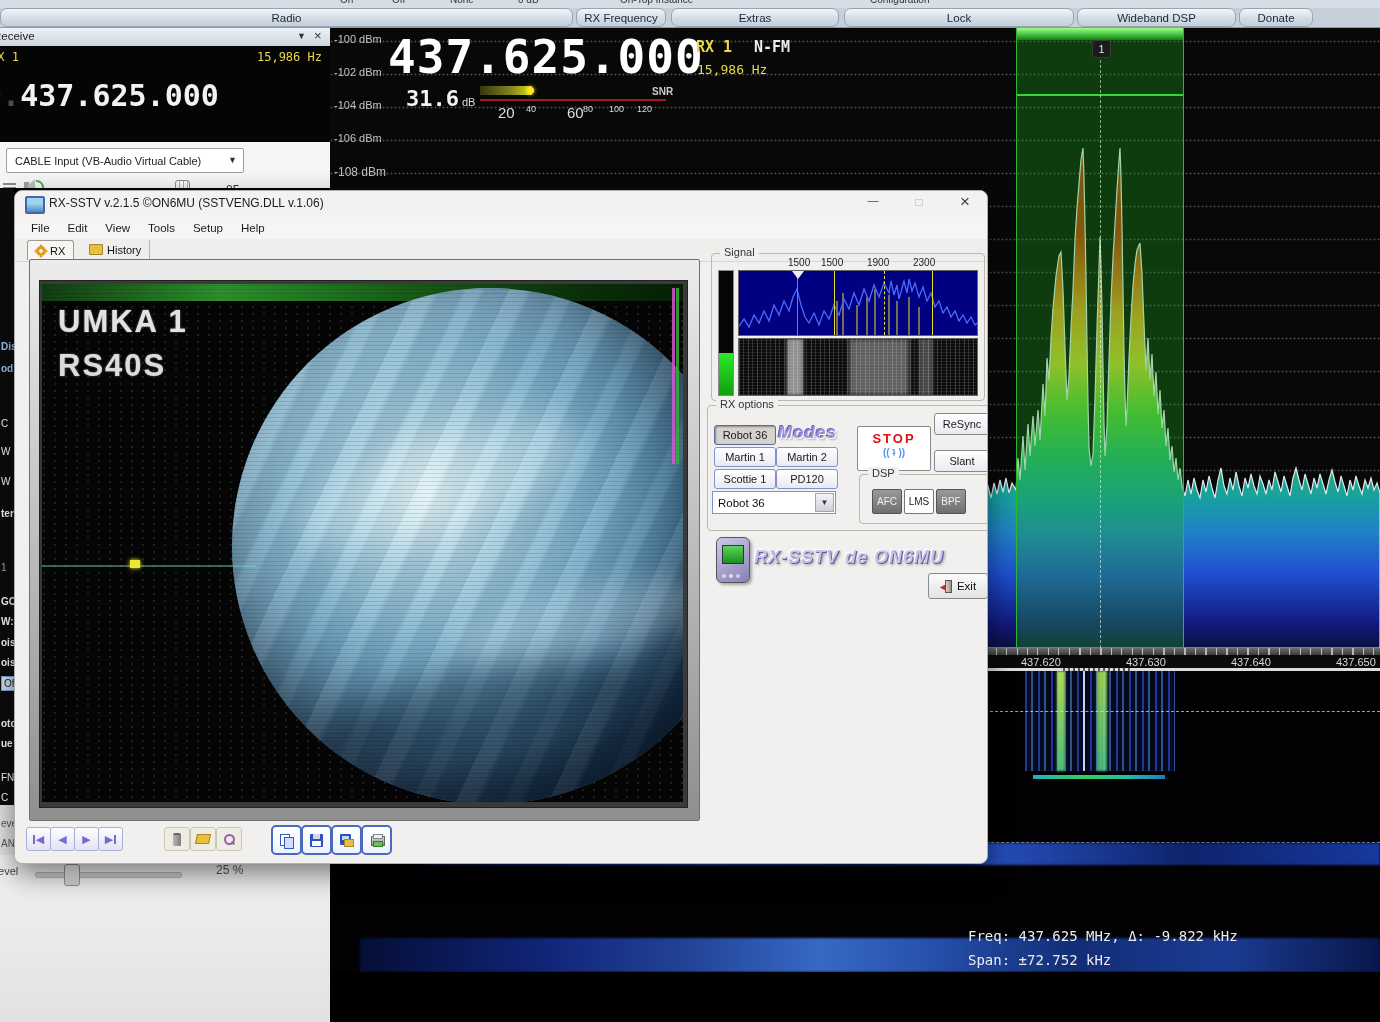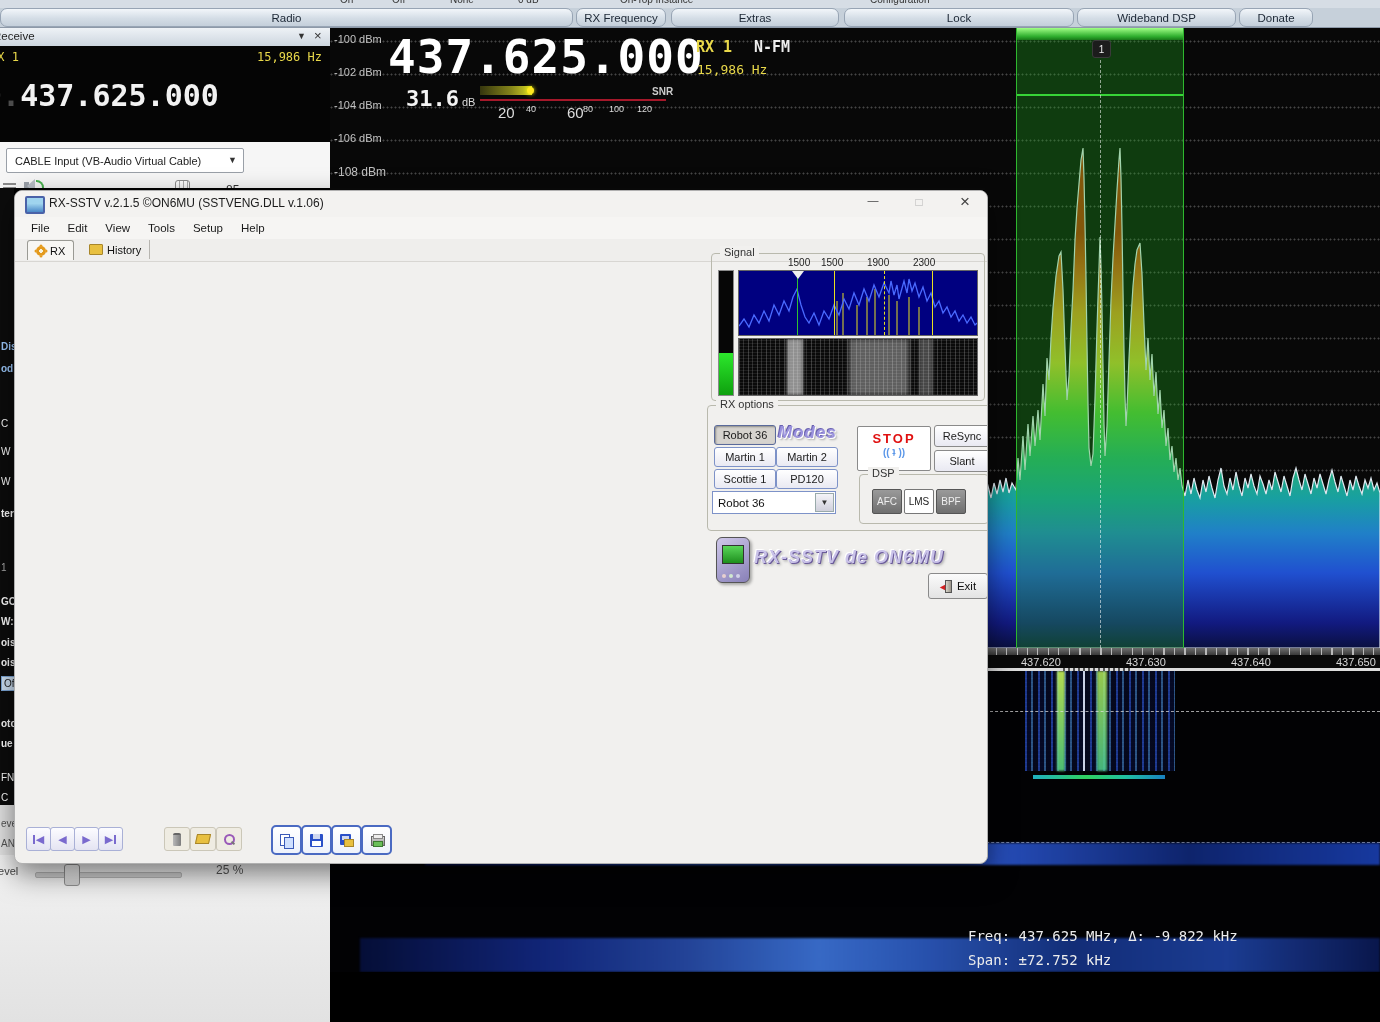--- a/index.html
+++ b/index.html
@@ -270,20 +270,56 @@
               background:radial-gradient(circle,#f6f2dc 0 2px,#e49a1c 2px 5px);box-shadow:0 -5px 0 -3.5px #e49a1c,0 5px 0 -3.5px #e49a1c,-5px 0 0 -3.5px #e49a1c,5px 0 0 -3.5px #e49a1c;"></span>
         <span style="font-size:11px;color:#111;">RX</span>
       </div>
       <div style="position:absolute;left:66px;top:1px;height:19px;padding:0 8px;display:flex;align-items:center;gap:4px;border-right:1px solid #b7b5b0;">
         <span style="width:12px;height:9px;background:#e8c040;border:1px solid #a8862a;border-radius:1px;position:relative;">
         </span>
         <span style="font-size:11px;color:#111;">History</span>
       </div>
     </div>
 
+    <div class="abs" style="left:14px;top:68px;width:669px;height:560px;
+         background:linear-gradient(180deg,#ececec,#8f8f8f);border:1px solid #6f6f6f;border-radius:2px;">
+      <div style="position:absolute;left:9px;top:20px;width:647px;height:526px;background:#3a3a3a;border:1px solid #222;"></div>
+      <div style="position:absolute;left:12px;top:24px;width:641px;height:518px;background:#050505;overflow:hidden;">
+
+        <div style="position:absolute;inset:0;opacity:.5;
+             background-image:radial-gradient(circle at 2px 2px,rgba(255,255,255,0.22) .7px,transparent 1px);background-size:11px 7px;"></div>
+
+        <div style="position:absolute;left:0;top:0;width:641px;height:17px;
+             background:linear-gradient(90deg,#123b12,#2e8f2e 28%,#1a5f1a 55%,#0b2e0b 85%,#062006);"></div>
+
+        <div style="position:absolute;left:190px;top:4px;width:516px;height:516px;border-radius:50%;
+             background:radial-gradient(circle at 38% 40%,#e2f1f5 0%,#aed3e2 16%,#7fb2cc 36%,#5f95b5 54%,#427090 72%,#254760 88%,#122534 100%);
+             box-shadow:inset -40px -50px 90px rgba(0,8,24,0.85),inset 25px 25px 70px rgba(225,248,255,0.35);overflow:hidden;">
+          <div style="position:absolute;inset:0;border-radius:50%;opacity:.55;
+               background:repeating-linear-gradient(115deg,rgba(255,255,255,0.13) 0 16px,rgba(18,40,62,0.20) 22px 42px,rgba(255,255,255,0.07) 46px 58px,rgba(10,30,50,0.16) 62px 84px);"></div>
+          <div style="position:absolute;left:60px;top:150px;width:300px;height:90px;border-radius:50%;
+               background:rgba(235,250,255,0.28);filter:blur(14px);transform:rotate(-18deg);"></div>
+          <div style="position:absolute;left:220px;top:300px;width:260px;height:70px;border-radius:50%;
+               background:rgba(240,252,255,0.22);filter:blur(12px);transform:rotate(-12deg);"></div>
+          <div style="position:absolute;left:90px;top:380px;width:320px;height:80px;border-radius:50%;
+               background:rgba(8,24,40,0.35);filter:blur(16px);transform:rotate(-10deg);"></div>
+        </div>
+
+        <div style="position:absolute;inset:0;
+             background:repeating-linear-gradient(0deg,rgba(0,0,0,0.12) 0 1px,transparent 1px 4px);"></div>
+
+        <span style="position:absolute;left:16px;top:20px;font-size:31px;font-weight:bold;color:#e2e2e2;letter-spacing:2px;text-shadow:0 0 2px rgba(255,255,255,0.6),1px 1px 1px rgba(0,0,0,0.7);">UMKA 1</span>
+        <span style="position:absolute;left:16px;top:64px;font-size:31px;font-weight:bold;color:#dcdcdc;letter-spacing:2px;text-shadow:0 0 2px rgba(255,255,255,0.55),1px 1px 1px rgba(0,0,0,0.7);">RS40S</span>
+
+        <div style="position:absolute;left:0;top:281px;width:215px;height:2px;background:rgba(100,220,200,0.45);"></div>
+        <div style="position:absolute;left:88px;top:276px;width:10px;height:8px;background:#e8e832;box-shadow:0 0 4px #ff0;"></div>
+        <div style="position:absolute;left:630px;top:4px;width:3px;height:176px;background:#d556d5;opacity:.85;"></div>
+        <div style="position:absolute;left:634px;top:4px;width:3px;height:176px;background:#34b034;opacity:.85;"></div>
+      </div>
+    </div>
 
     <div class="grp" style="left:696px;top:62px;width:272px;height:146px;">
       <span class="glabel">Signal</span>
       <span class="abs" style="left:76px;top:3px;font-size:10px;color:#222;">1500</span>
       <span class="abs" style="left:109px;top:3px;font-size:10px;color:#222;">1500</span>
       <span class="abs" style="left:155px;top:3px;font-size:10px;color:#222;">1900</span>
       <span class="abs" style="left:201px;top:3px;font-size:10px;color:#222;">2300</span>
       <div style="position:absolute;left:6px;top:16px;width:14px;height:124px;background:#060606;border:1px solid #8a8a8a;">
         <div style="position:absolute;left:0;bottom:0;width:100%;height:42px;background:linear-gradient(180deg,#2ce82c,#0ea00e);"></div>
       </div>
@@ -339,21 +375,21 @@
         <span>PD120</span>
       </div>
       <div style="position:absolute;left:4px;top:85px;width:122px;height:21px;background:#fff;border:1px solid #7d92c8;display:flex;align-items:center;">
         <span style="font-size:11.5px;color:#111;margin-left:5px;">Robot 36</span>
         <span style="position:absolute;right:1px;top:1px;width:17px;height:17px;background:linear-gradient(180deg,#f4f4f8,#d0d0dc);border:1px solid #9aa;display:flex;align-items:center;justify-content:center;font-size:8px;color:#333;">▼</span>
       </div>
       <div style="position:absolute;left:149px;top:20px;width:72px;height:43px;background:#fff;border:1px solid #8a8a8a;border-radius:2px;text-align:center;">
         <span style="display:block;margin-top:4px;font-size:13px;font-weight:bold;letter-spacing:2px;color:#e01010;">STOP</span>
         <span style="display:block;font-size:10px;font-weight:bold;color:#5a96e8;margin-top:1px;">(( ʇ ))</span>
       </div>
-      <div class="xpbtn" style="position:absolute;left:226px;top:19px;width:54px;height:20px;border-color:#8a8a8a;border-radius:3px;">
+      <div class="xpbtn" style="position:absolute;left:226px;top:7px;width:54px;height:20px;border-color:#8a8a8a;border-radius:3px;">
         <span>ReSync</span>
       </div>
       <div class="xpbtn" style="position:absolute;left:226px;top:44px;width:54px;height:20px;border-color:#8a8a8a;border-radius:3px;">
         <span>Slant</span>
       </div>
       <div class="grp" style="left:151px;top:68px;width:128px;height:48px;">
         <span class="glabel">DSP</span>
         <div class="dspbtn dsp-off" style="position:absolute;left:12px;top:14px;width:28px;height:23px;justify-content:center;">
           <span>AFC</span>
         </div>

